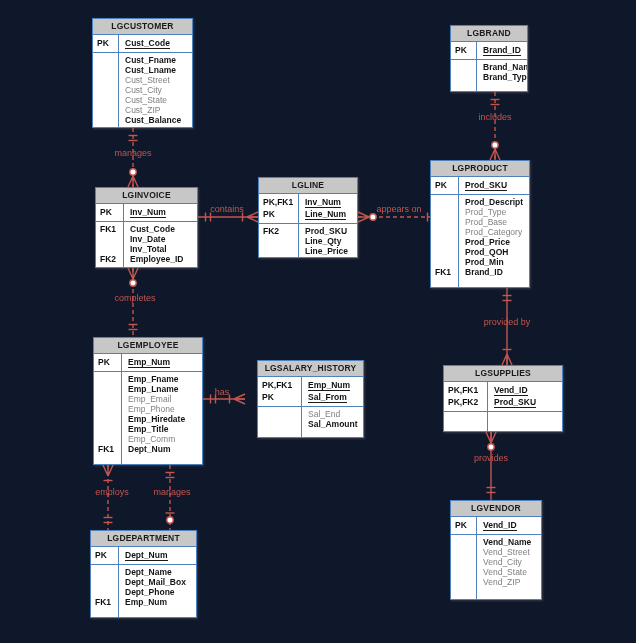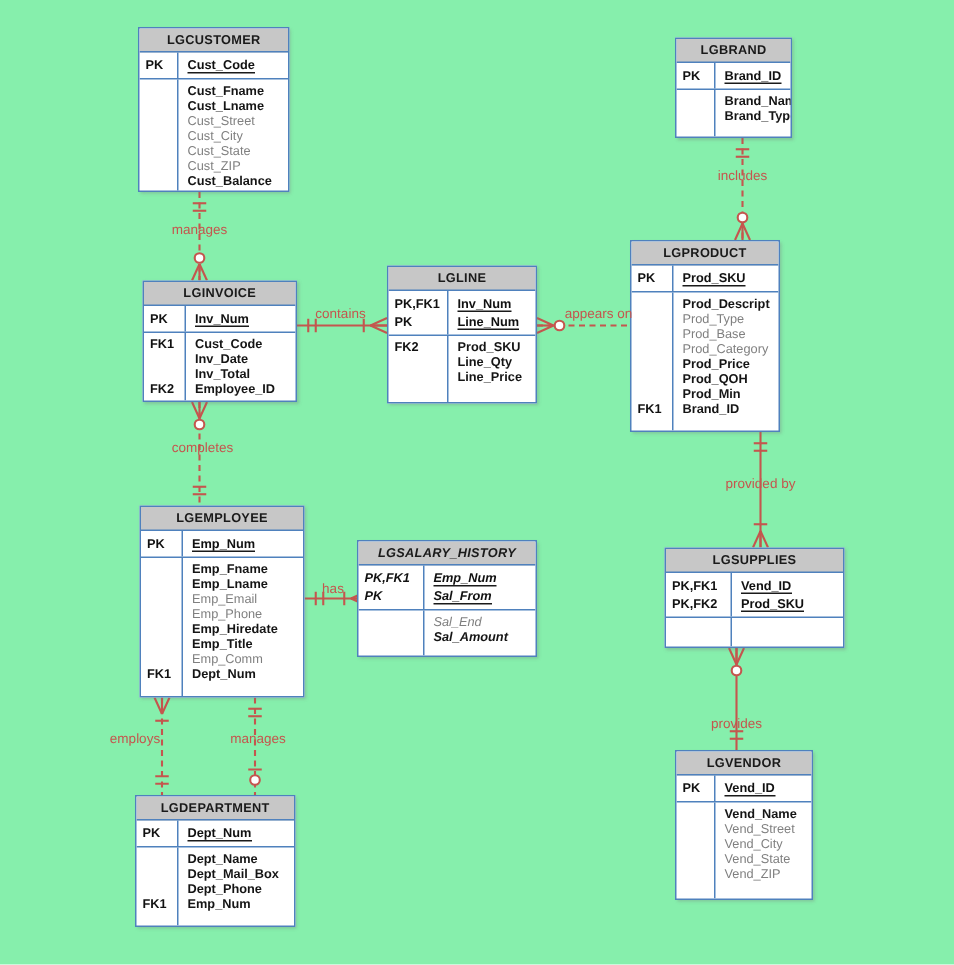--- a/index.html
+++ b/index.html
@@ -1,17 +1,17 @@
 <!DOCTYPE html>
 <html><head>
 <meta charset="utf-8">
 <style>
   html,body{margin:0;padding:0;background:#ffffff;}
   #canvas{
-    position:relative;width:636px;height:643px;background:#86efac;
+    position:relative;width:636px;height:643px;background:#0f172a;
     font-family:"Liberation Sans",sans-serif;overflow:hidden;
   }
   #rel-layer{position:absolute;left:0;top:0;z-index:0;}
   .entity{
     position:absolute;display:flex;flex-direction:column;box-sizing:border-box;
     background:#ffffff;border:1.5px solid #4F81BD;z-index:1;overflow:hidden;
     box-shadow:1px 1px 2px rgba(120,120,120,0.35);
   }
   .e-header{
     background:#C7C7C7;border-bottom:1.5px solid #4F81BD;
@@ -183,21 +183,21 @@
             <div class="row k">FK2</div>
           </div>
           <div class="e-namecol">
             <div class="row a-strong">Cust_Code</div>
             <div class="row a-strong">Inv_Date</div>
             <div class="row a-strong">Inv_Total</div>
             <div class="row a-strong">Employee_ID</div>
           </div>
         </div>
       </div>
-      <div class="entity" style="left: 258px; top: 177px; width: 100px; height: 92px;">
+      <div class="entity" style="left: 258px; top: 177px; width: 100px; height: 81px;">
         <div class="e-header">LGLINE</div>
         <div class="e-sec e-pk">
           <div class="e-keycol" style="width: 40px;">
             <div class="row k">PK,FK1</div>
             <div class="row k">PK</div>
           </div>
           <div class="e-namecol">
             <div class="row pkname"><span>Inv_Num</span></div>
             <div class="row pkname"><span>Line_Num</span></div>
           </div>
@@ -208,21 +208,21 @@
             <div class="row k">&nbsp;</div>
             <div class="row k">&nbsp;</div>
           </div>
           <div class="e-namecol">
             <div class="row a-strong">Prod_SKU</div>
             <div class="row a-strong">Line_Qty</div>
             <div class="row a-strong">Line_Price</div>
           </div>
         </div>
       </div>
-      <div class="entity" style="left: 420px; top: 160px; width: 100px; height: 128px;">
+      <div class="entity" style="left: 430px; top: 160px; width: 100px; height: 128px;">
         <div class="e-header">LGPRODUCT</div>
         <div class="e-sec e-pk">
           <div class="e-keycol" style="width: 28px;">
             <div class="row k">PK</div>
           </div>
           <div class="e-namecol">
             <div class="row pkname"><span>Prod_SKU</span></div>
           </div>
         </div>
         <div class="e-sec e-attrs">
@@ -274,21 +274,21 @@
             <div class="row a-strong">Emp_Lname</div>
             <div class="row a-muted">Emp_Email</div>
             <div class="row a-muted">Emp_Phone</div>
             <div class="row a-strong">Emp_Hiredate</div>
             <div class="row a-strong">Emp_Title</div>
             <div class="row a-muted">Emp_Comm</div>
             <div class="row a-strong">Dept_Num</div>
           </div>
         </div>
       </div>
-      <div class="entity" style="left: 238px; top: 360px; width: 120px; height: 78px; font-style: italic;">
+      <div class="entity" style="left: 257px; top: 360px; width: 107px; height: 78px;">
         <div class="e-header">LGSALARY_HISTORY</div>
         <div class="e-sec e-pk">
           <div class="e-keycol" style="width: 44px;">
             <div class="row k">PK,FK1</div>
             <div class="row k">PK</div>
           </div>
           <div class="e-namecol">
             <div class="row pkname"><span>Emp_Num</span></div>
             <div class="row pkname"><span>Sal_From</span></div>
           </div>
@@ -373,19 +373,19 @@
           </div>
         </div>
       </div>
     </div>
   <div id="label-layer">
       <div class="rel-label" style="left: 133px; top: 153px;">manages</div>
       <div class="rel-label" style="left: 227px; top: 209px;">contains</div>
       <div class="rel-label" style="left: 399px; top: 209px;">appears on</div>
       <div class="rel-label" style="left: 495px; top: 117px;">includes</div>
       <div class="rel-label" style="left: 507px; top: 322px;">provided by</div>
-      <div class="rel-label" style="left: 491px; top: 482px; text-align: center;">provides</div>
+      <div class="rel-label" style="left: 491px; top: 458px; text-align: center;">provides</div>
       <div class="rel-label" style="left: 135px; top: 298px;">completes</div>
       <div class="rel-label" style="left: 222px; top: 392px;">has</div>
-      <div class="rel-label" style="left: 90px; top: 492px;">employs</div>
+      <div class="rel-label" style="left: 112px; top: 492px;">employs</div>
       <div class="rel-label" style="left: 172px; top: 492px;">manages</div>
     </div>
 </div>
 
 </body></html>

